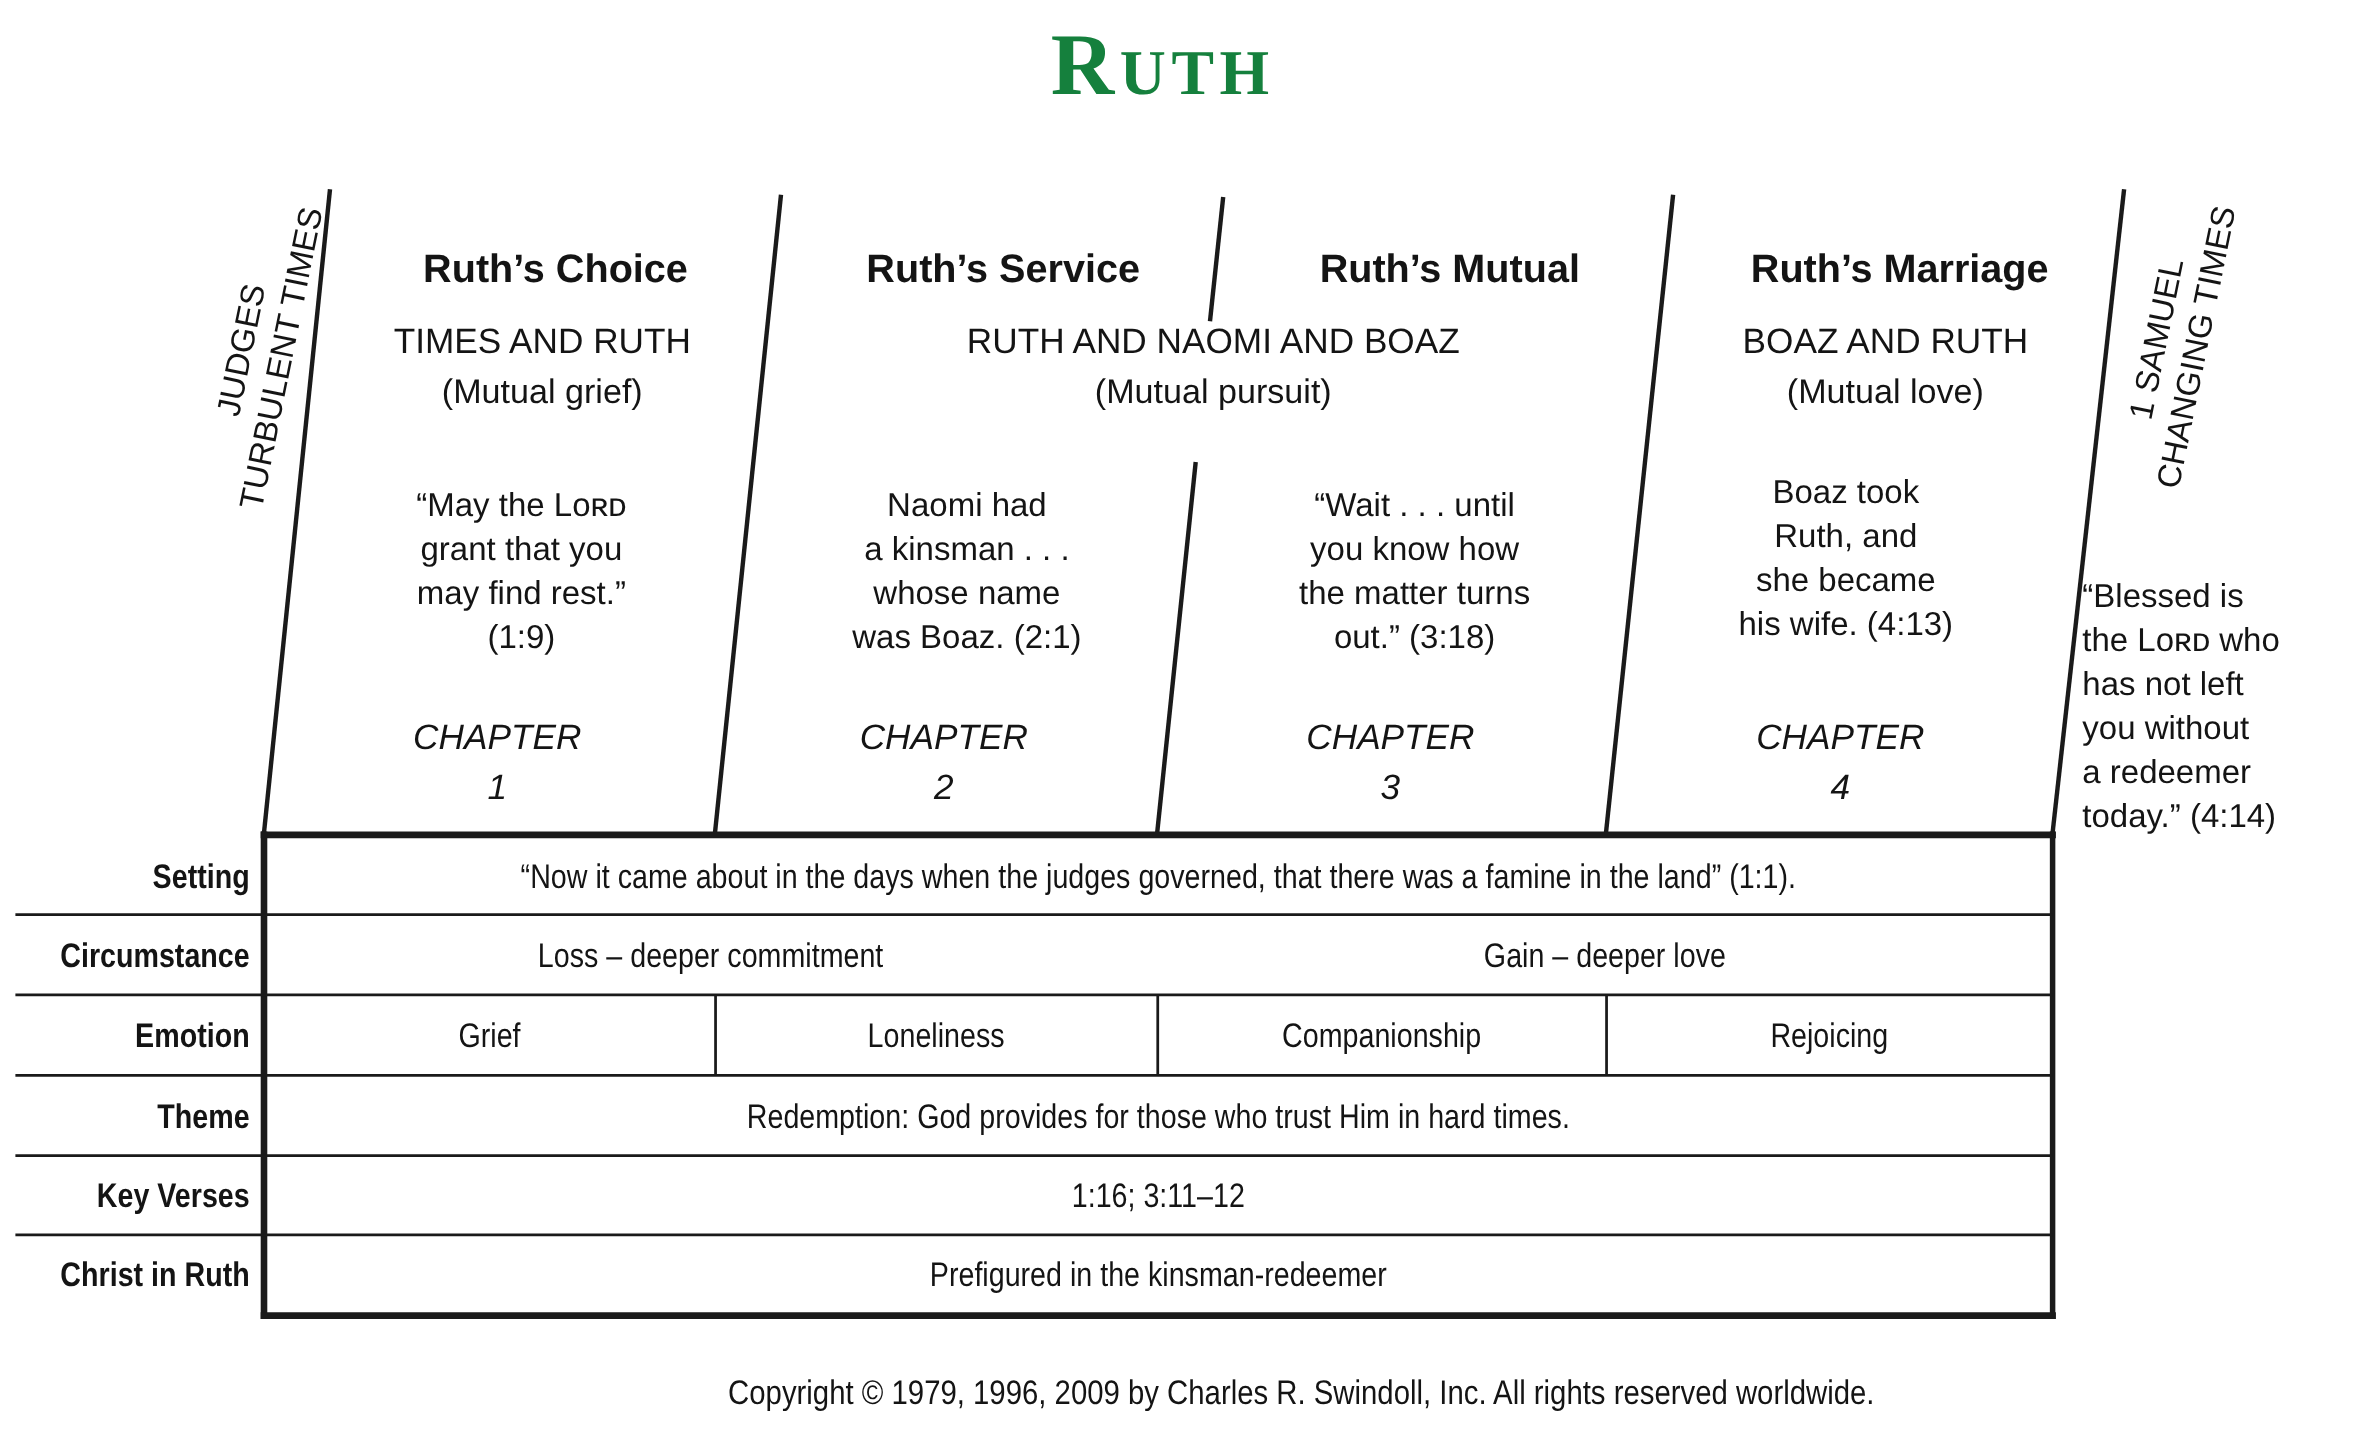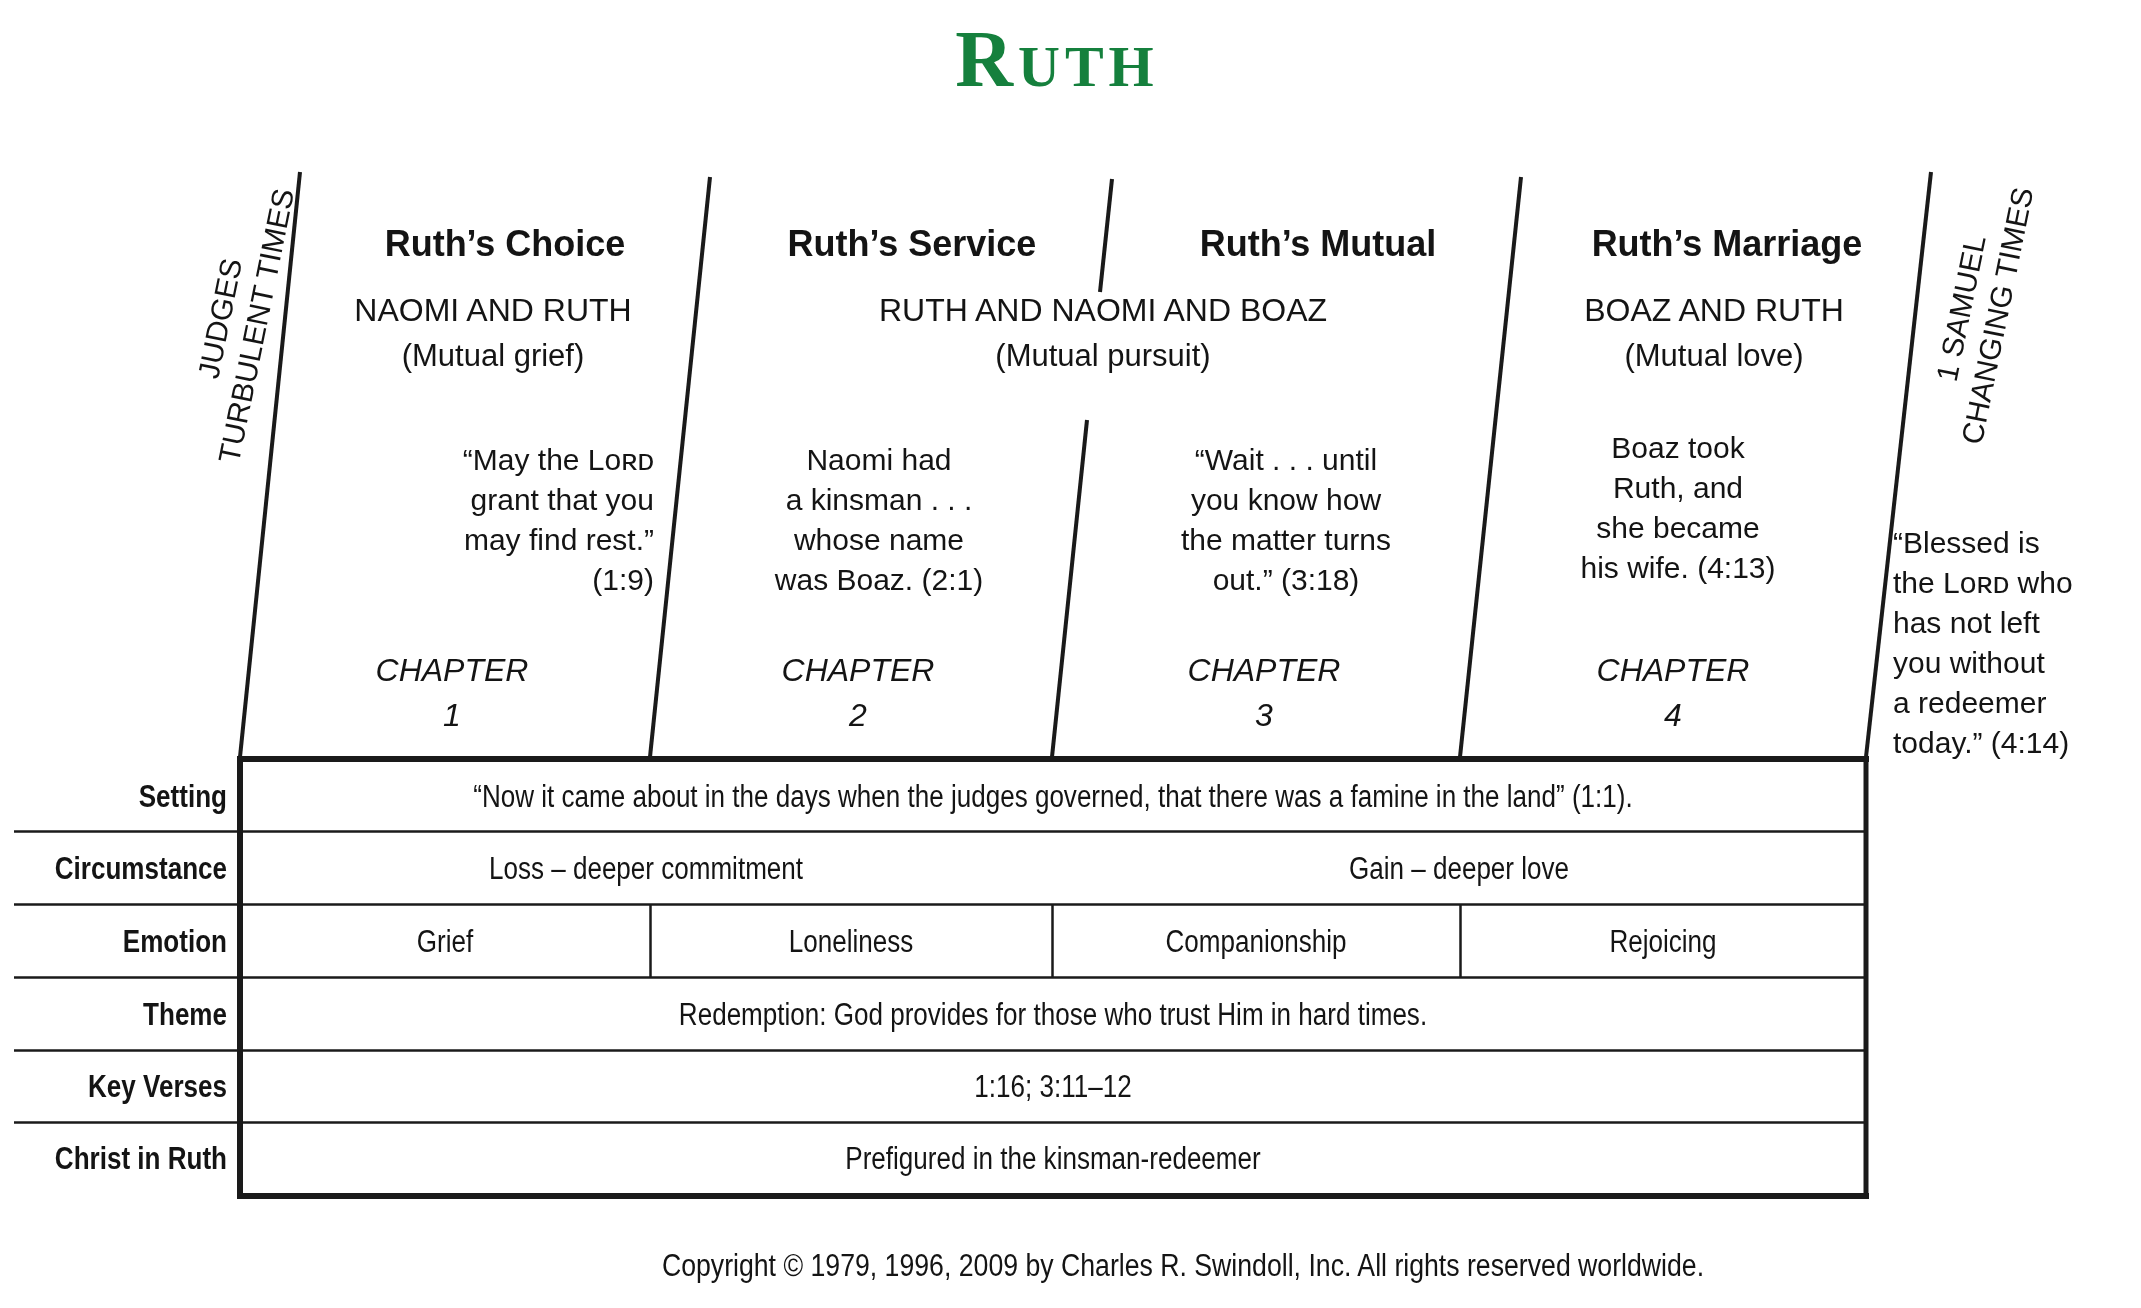--- a/index.html
+++ b/index.html
@@ -70,28 +70,28 @@
   <div class="abs ctr pre side-label" style="left:78px;top:285px;width:320px;">JUDGES
 TURBULENT TIMES</div>
   <div class="abs ctr pre side-label" style="left:1819px;top:275px;width:320px;">1 SAMUEL
 CHANGING TIMES</div>
 
   <div class="abs ctr col-header" style="left:325px;top:180px;width:360px;">Ruth’s Choice</div>
   <div class="abs ctr col-header" style="left:732px;top:180px;width:360px;">Ruth’s Service</div>
   <div class="abs ctr col-header" style="left:1138px;top:180px;width:360px;">Ruth’s Mutual</div>
   <div class="abs ctr col-header" style="left:1547px;top:180px;width:360px;">Ruth’s Marriage</div>
 
-  <div class="abs ctr group-names" style="left:213px;top:292px;width:560px;">NAOMI AND RUTH</div>
+  <div class="abs ctr group-names" style="left:213px;top:292px;width:560px;">TIMES AND RUTH</div>
   <div class="abs ctr group-sub" style="left:213px;top:338px;width:560px;">(Mutual grief)</div>
   <div class="abs ctr group-names" style="left:823px;top:292px;width:560px;">RUTH AND NAOMI AND BOAZ</div>
   <div class="abs ctr group-sub" style="left:823px;top:338px;width:560px;">(Mutual pursuit)</div>
   <div class="abs ctr group-names" style="left:1434px;top:292px;width:560px;">BOAZ AND RUTH</div>
   <div class="abs ctr group-sub" style="left:1434px;top:338px;width:560px;">(Mutual love)</div>
 
-  <div class="abs ctr pre quote" style="left:294px;top:440px;width:360px;text-align:right;">“May the Lᴏʀᴅ
+  <div class="abs ctr pre quote" style="left:294px;top:440px;width:360px;">“May the Lᴏʀᴅ
 grant that you
 may find rest.”
 (1:9)</div>
   <div class="abs ctr pre quote" style="left:699px;top:440px;width:360px;">Naomi had
 a kinsman . . .
 whose name
 was Boaz. (2:1)</div>
   <div class="abs ctr pre quote" style="left:1106px;top:440px;width:360px;">“Wait . . . until
 you know how
 the matter turns

